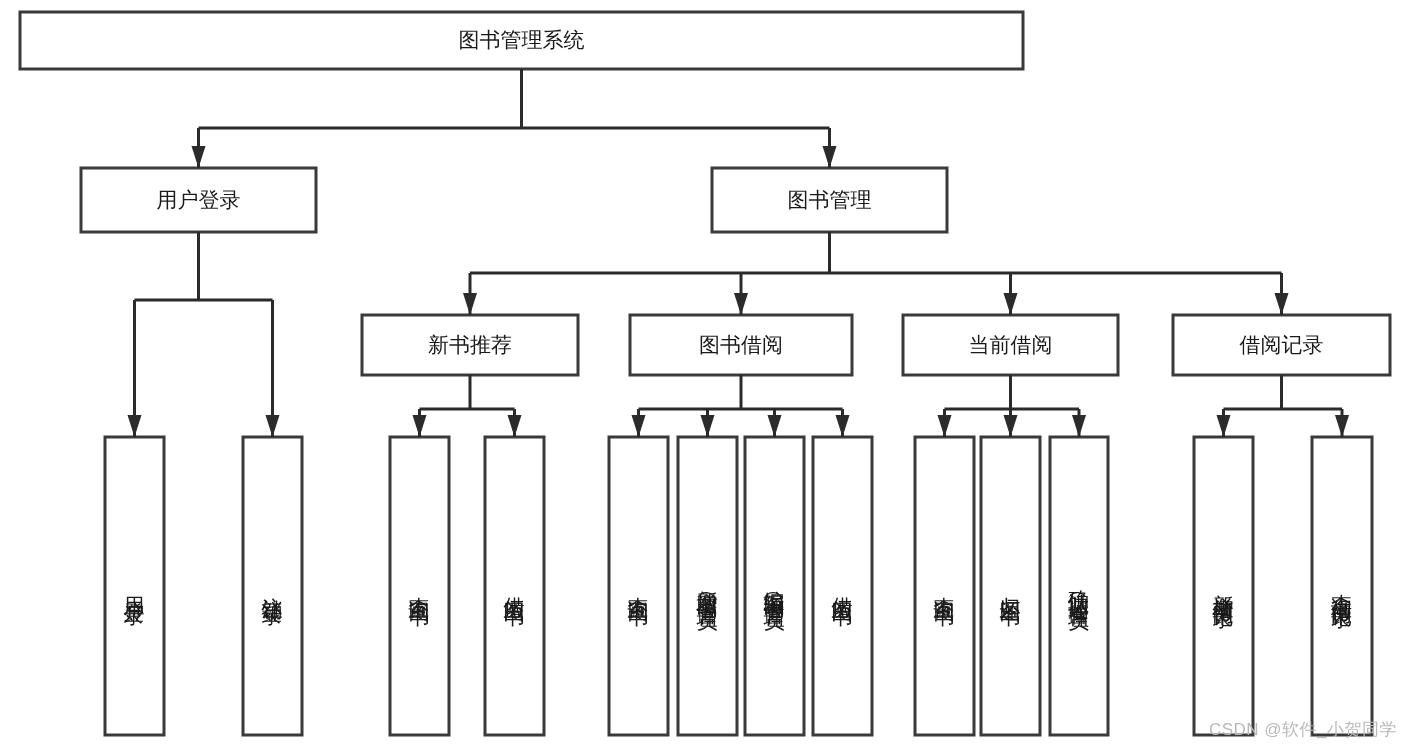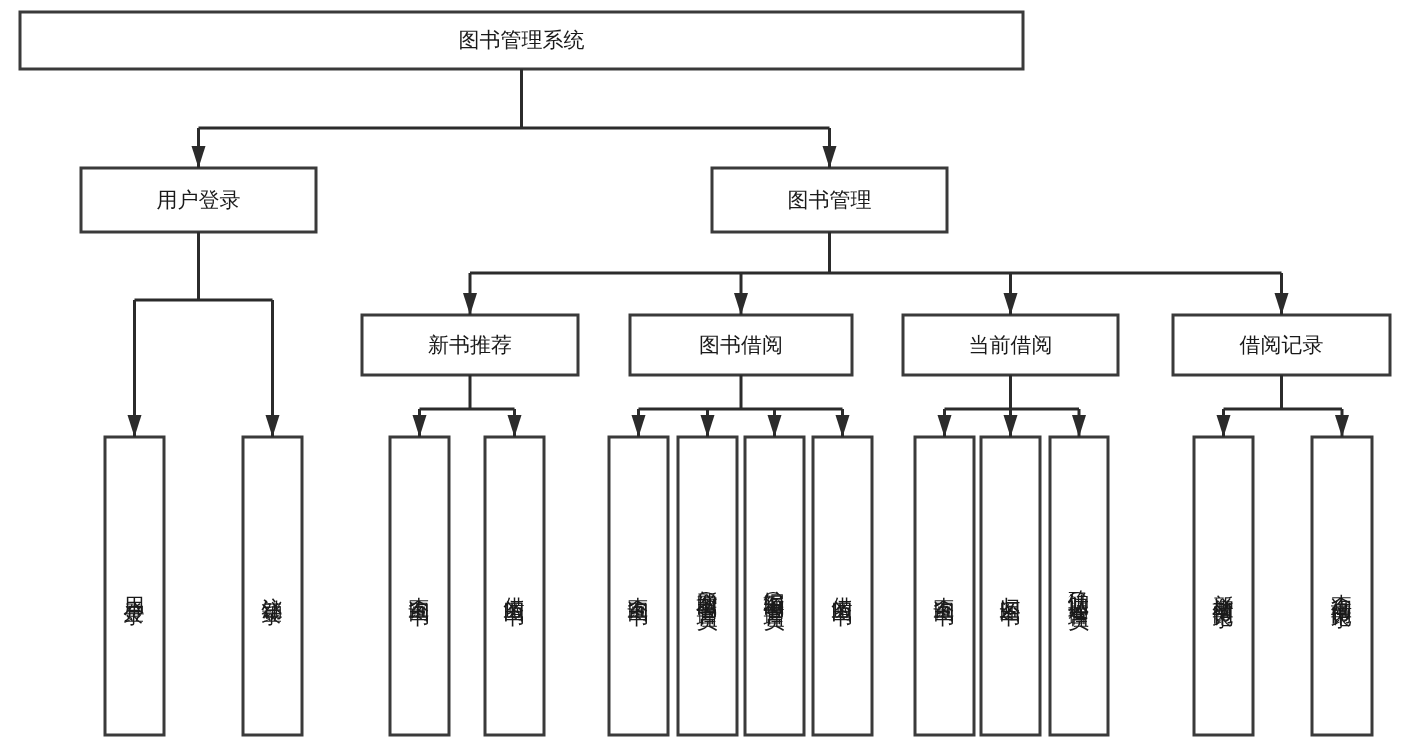--- a/index.html
+++ b/index.html
@@ -194,13 +194,14 @@
       <div class="leaf-label-holder" style="left: 1050px; top: 437px; width: 58px; height: 298px;">
         <span class="leaf-label">确认归还（管理员）</span>
       </div>
       <div class="leaf-label-holder" style="left: 1194px; top: 437px; width: 59px; height: 298px;">
         <span class="leaf-label">新增借阅记录</span>
       </div>
       <div class="leaf-label-holder" style="left: 1312px; top: 437px; width: 60px; height: 298px;">
         <span class="leaf-label">查询借阅记录</span>
       </div>
     </div>
+  <div class="watermark">CSDN @软件_小贺同学</div>
 </div>
 
 </body></html>

